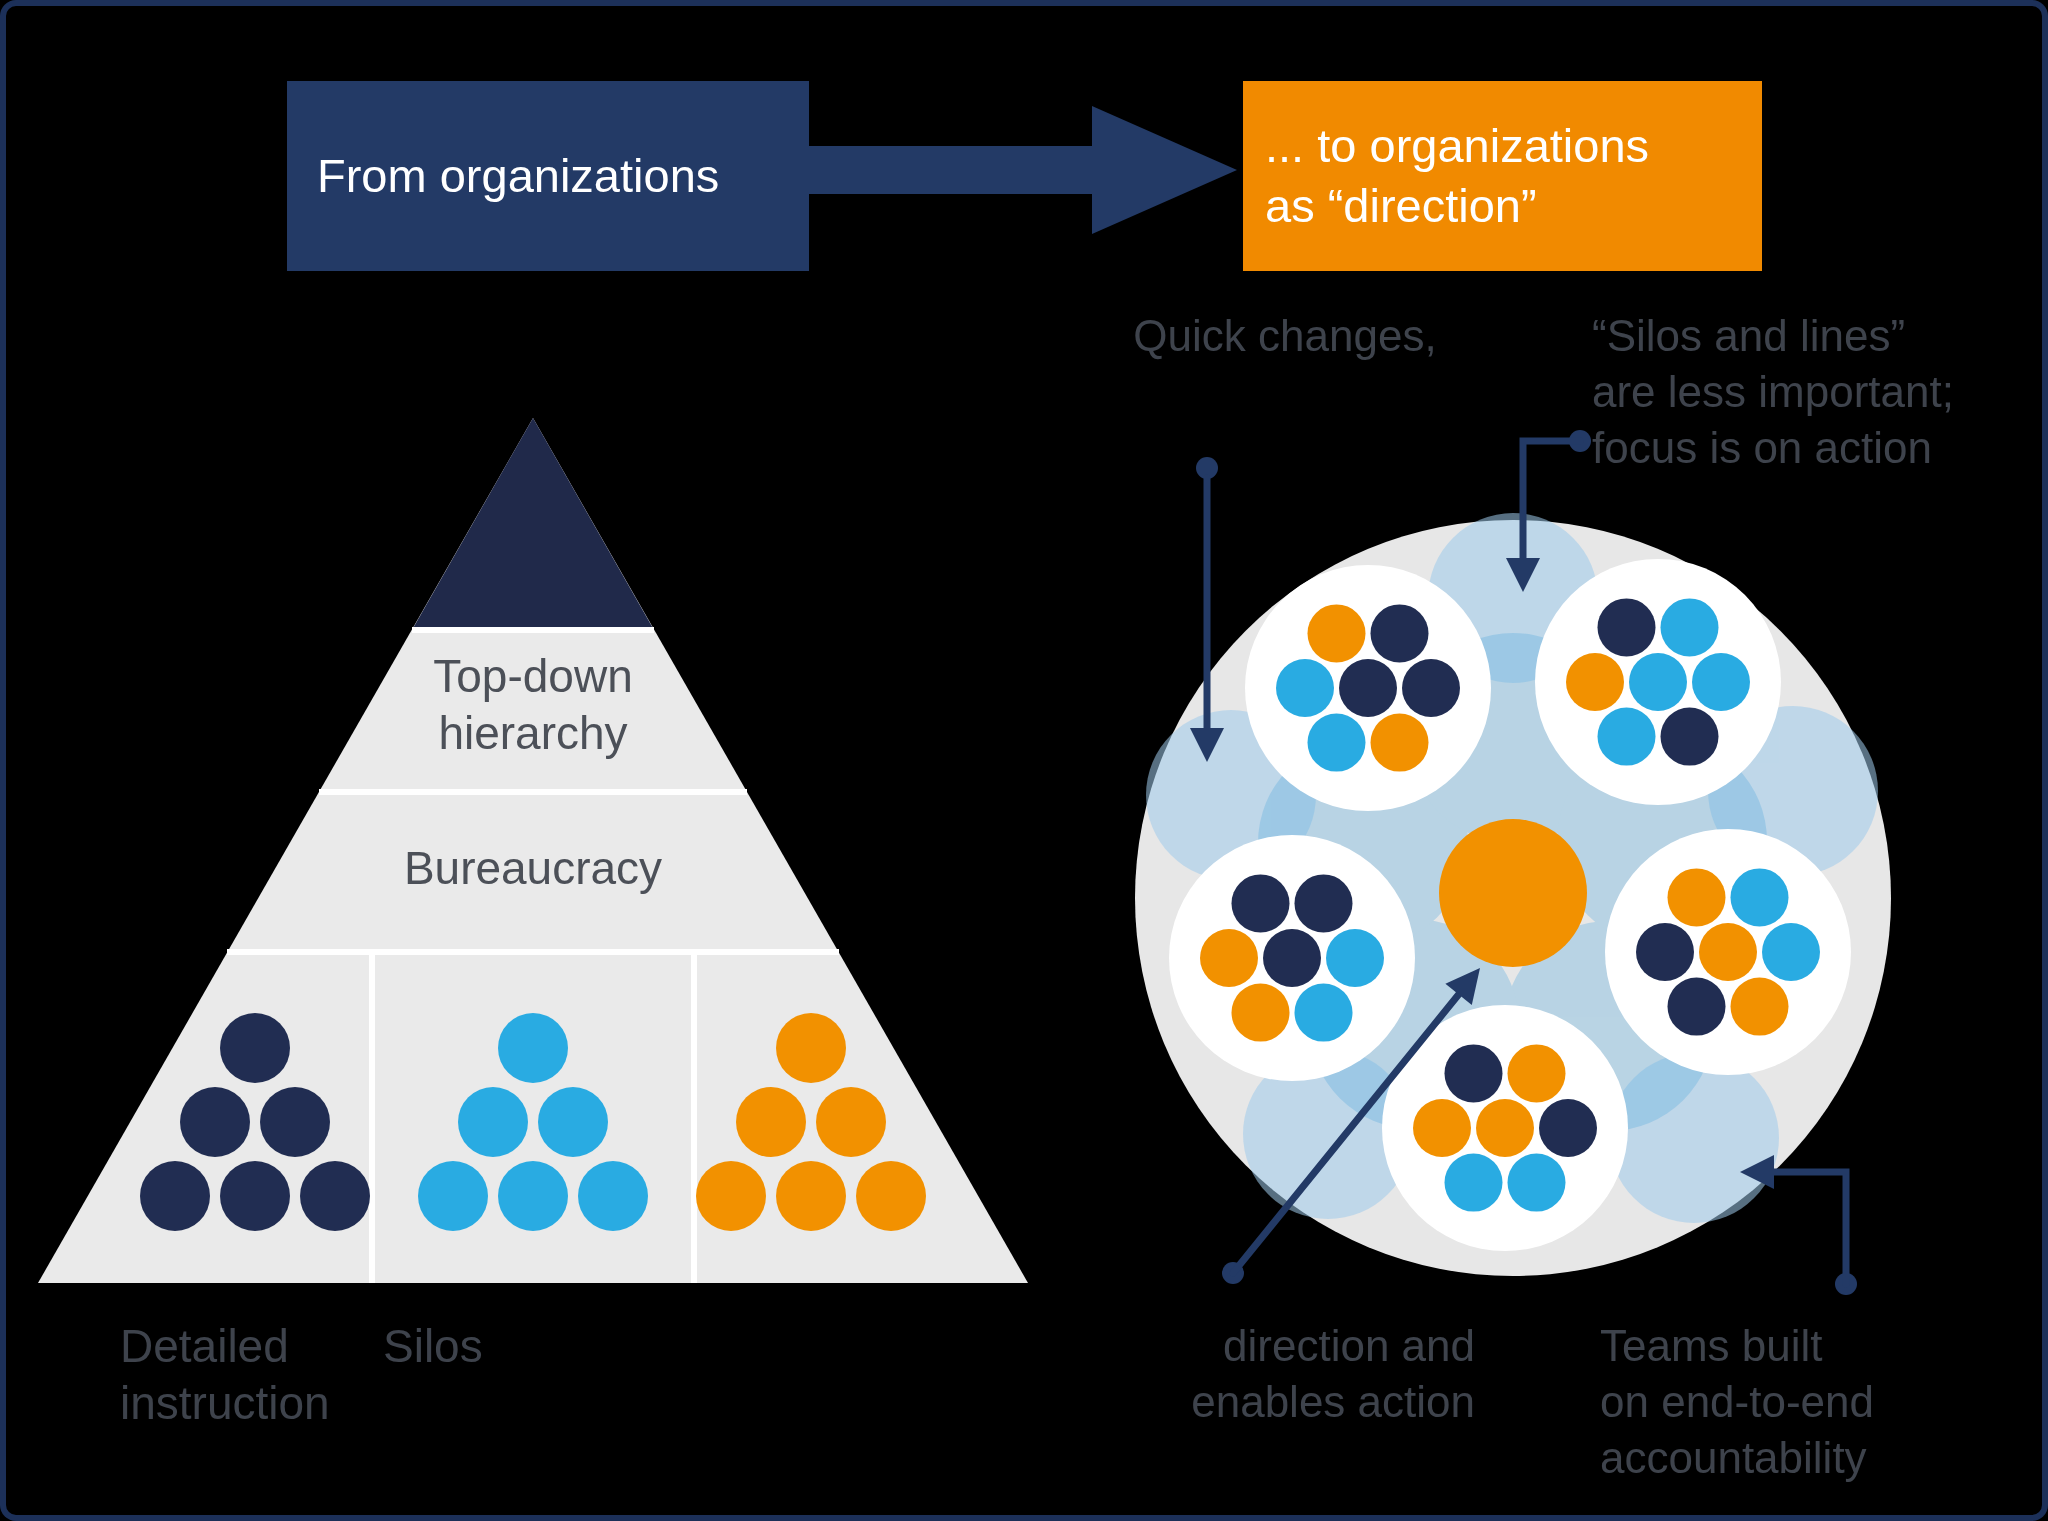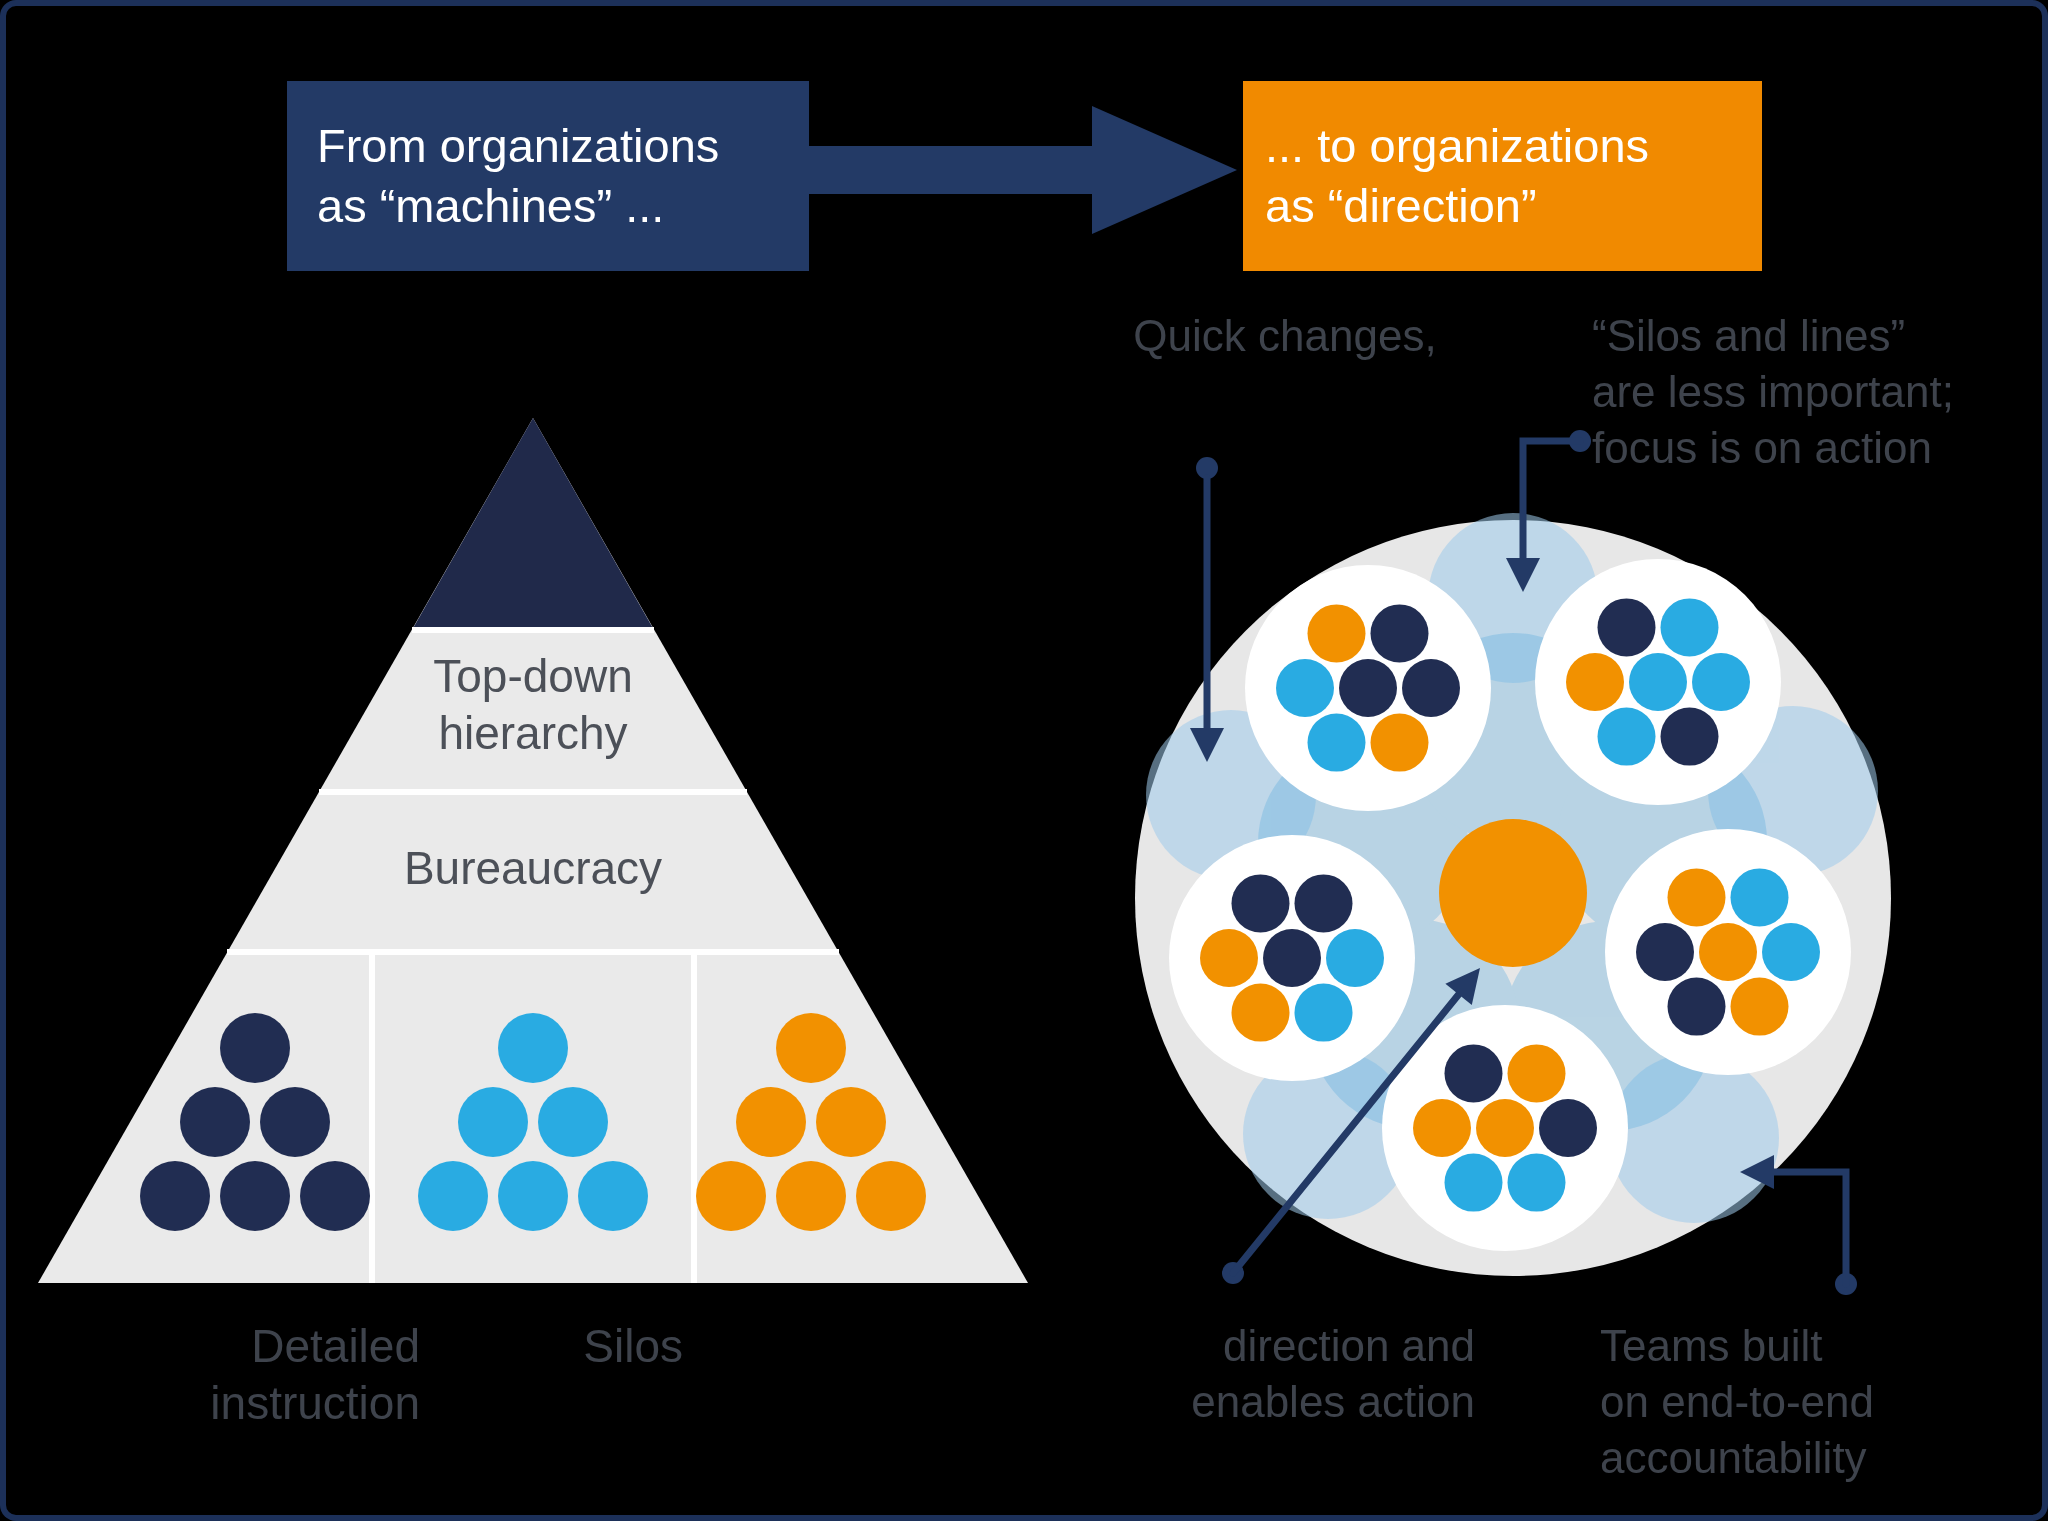--- a/index.html
+++ b/index.html
@@ -14,21 +14,21 @@
   .box-navy{left:287px;top:81px;width:492px;height:190px;background:#233A66;padding-left:30px;}
   .box-orange{left:1243px;top:81px;width:497px;height:190px;background:#F18A00;padding-left:22px;}
   .note{position:absolute;color:#3E434C;font-size:44px;line-height:56px;}
   .note-quick{left:1085px;top:308px;width:400px;text-align:center;}
   .note-boxes{left:1592px;top:308px;width:430px;text-align:left;}
   .note-leadership{left:1075px;top:1318px;width:400px;text-align:right;}
   .note-teams{left:1600px;top:1318px;width:400px;text-align:left;}
   .pyr-label{position:absolute;color:#4C5058;font-size:46px;line-height:57px;text-align:center;}
   .pyr-topdown{left:383px;top:648px;width:300px;}
   .pyr-bureau{left:333px;top:840px;width:400px;}
-  .base-label{position:absolute;color:#3E434C;font-size:46px;line-height:57px;text-align:right;}
+  .base-label{position:absolute;color:#3E434C;font-size:46px;line-height:57px;text-align:left;}
   .lbl-detailed{left:120px;top:1318px;width:300px;}
   .lbl-silos{left:383px;top:1318px;width:300px;}
   .c-navy{fill:#212D52;}
   .c-blue{fill:#29ABE2;}
   .c-orange{fill:#F29100;}
   .divline{stroke:#FFFFFF;stroke-width:6;}
   .conn{stroke:#233A66;stroke-width:7;fill:none;stroke-linecap:round;}
   .conn-fill{fill:#233A66;}
 </style>
 </head>
@@ -171,21 +171,20 @@
 
     <g>
       <circle class="conn-fill" cx="1846" cy="1284" r="11"></circle>
       <path class="conn" d="M1846 1284 L1846 1172 L1772 1172"></path>
       <polygon class="conn-fill" points="1740,1172 1774,1155 1774,1189"></polygon>
     </g>
   </svg>
 
   <div class="box box-navy">
     <div>From organizations</div>
-    <div>as “machines” ...</div>
   </div>
 
   <div class="box box-orange">
     <div>... to organizations</div>
     <div>as “direction”</div>
   </div>
 
   <div class="pyr-label pyr-topdown">
     <div>Top-down</div>
     <div>hierarchy</div>

